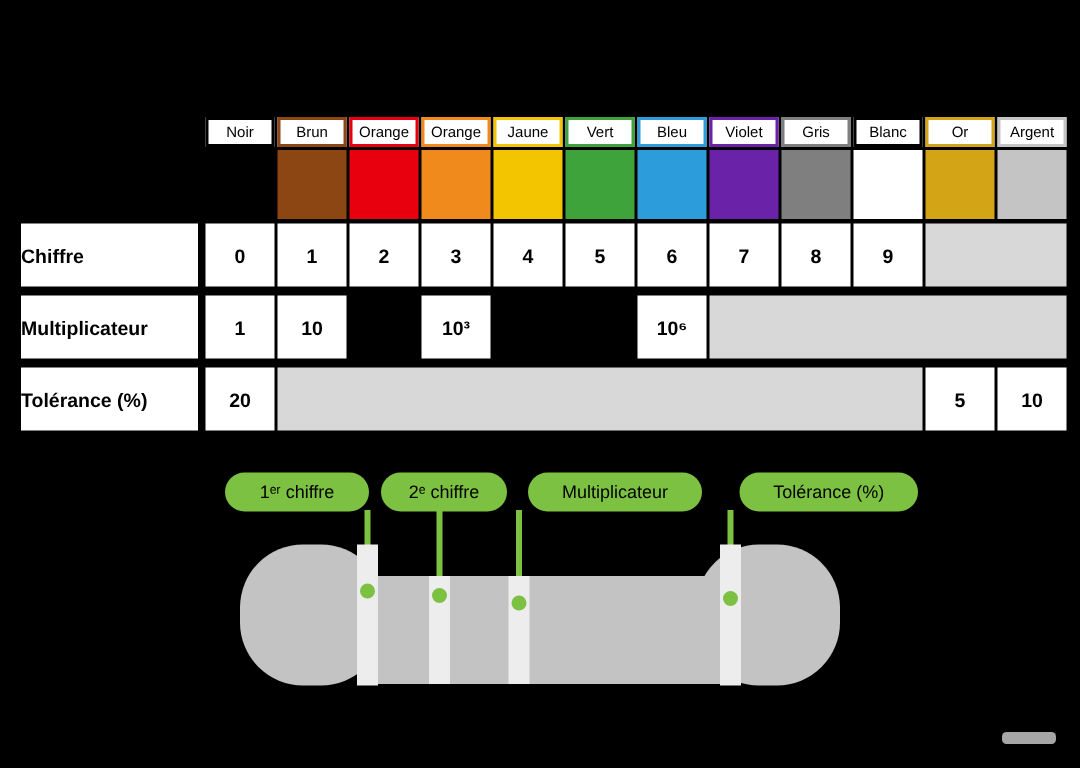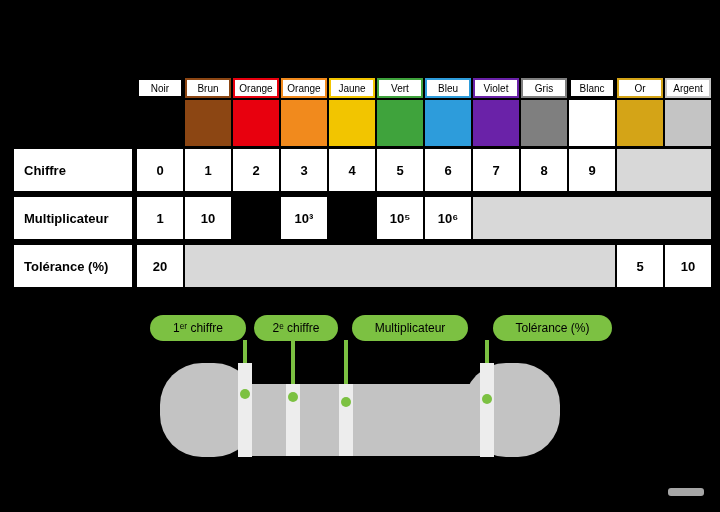--- a/index.html
+++ b/index.html
@@ -3,21 +3,21 @@
 <meta charset="utf-8">
 <style>
   *{margin:0;padding:0;box-sizing:border-box}
   html,body{width:720px;height:512px}
   body{background:#000;font-family:"Liberation Sans",sans-serif;position:relative;overflow:hidden}
   .stage{position:absolute;inset:0}
   .hdr{position:absolute;top:78px;width:46px;height:20px;background:#fff;border:2px solid #c2410c;
        color:#000;font-size:10px;font-weight:normal;display:flex;align-items:center;justify-content:center;white-space:nowrap}
   .swatch{position:absolute;top:100px;width:46px;height:46px;background:#888}
   .rowlabel{position:absolute;left:14px;width:118px;height:42px;background:#fff;color:#000;
-       font-weight:bold;font-size:13px;display:flex;align-items:center;padding-left:10px;white-space:nowrap}
+       font-weight:bold;font-size:13px;display:flex;align-items:center;white-space:nowrap}
   .cell{position:absolute;width:46px;height:42px;background:#fff;color:#000;font-weight:bold;
        font-size:13px;display:flex;align-items:center;justify-content:center}
   .filler{position:absolute;height:42px;background:var(--filler,#D8D8D8)}
   .r1{top:149px}.r2{top:197px}.r3{top:245px}
   .pill{position:absolute;top:315px;height:26px;border-radius:13px;background:var(--green,#7CC142);
        color:#000;font-weight:normal;font-size:12px;display:flex;align-items:center;justify-content:center;white-space:nowrap}
   .vline{position:absolute;width:4px;background:var(--green,#7CC142)}
   .dot{position:absolute;width:10px;height:10px;border-radius:50%;background:var(--green,#7CC142)}
   .rbody{position:absolute;background:var(--rbody,#C3C3C3)}
   .bulge{top:363px;width:96px;height:94px;border-radius:42px}
@@ -67,21 +67,20 @@
   <div class="cell r1" style="left:425px">6</div>
   <div class="cell r1" style="left:473px">7</div>
   <div class="cell r1" style="left:521px">8</div>
   <div class="cell r1" style="left:569px">9</div>
   <div class="filler r1" style="left:617px;width:94px"></div>
 
   <div class="rowlabel r2">Multiplicateur</div>
   <div class="cell r2" style="left:137px">1</div>
   <div class="cell r2" style="left:185px">10</div>
   <div class="cell r2" style="left:281px">10³</div>
-  <div class="cell r2" style="left:377px">10⁵</div>
   <div class="cell r2" style="left:425px">10⁶</div>
   <div class="filler r2" style="left:473px;width:238px"></div>
 
   <div class="rowlabel r3">Tolérance (%)</div>
   <div class="cell r3" style="left:137px">20</div>
   <div class="filler r3" style="left:185px;width:430px"></div>
   <div class="cell r3" style="left:617px">5</div>
   <div class="cell r3" style="left:665px">10</div>
 
   <div class="pill" style="left:150px;width:96px">1ᵉʳ chiffre</div>

